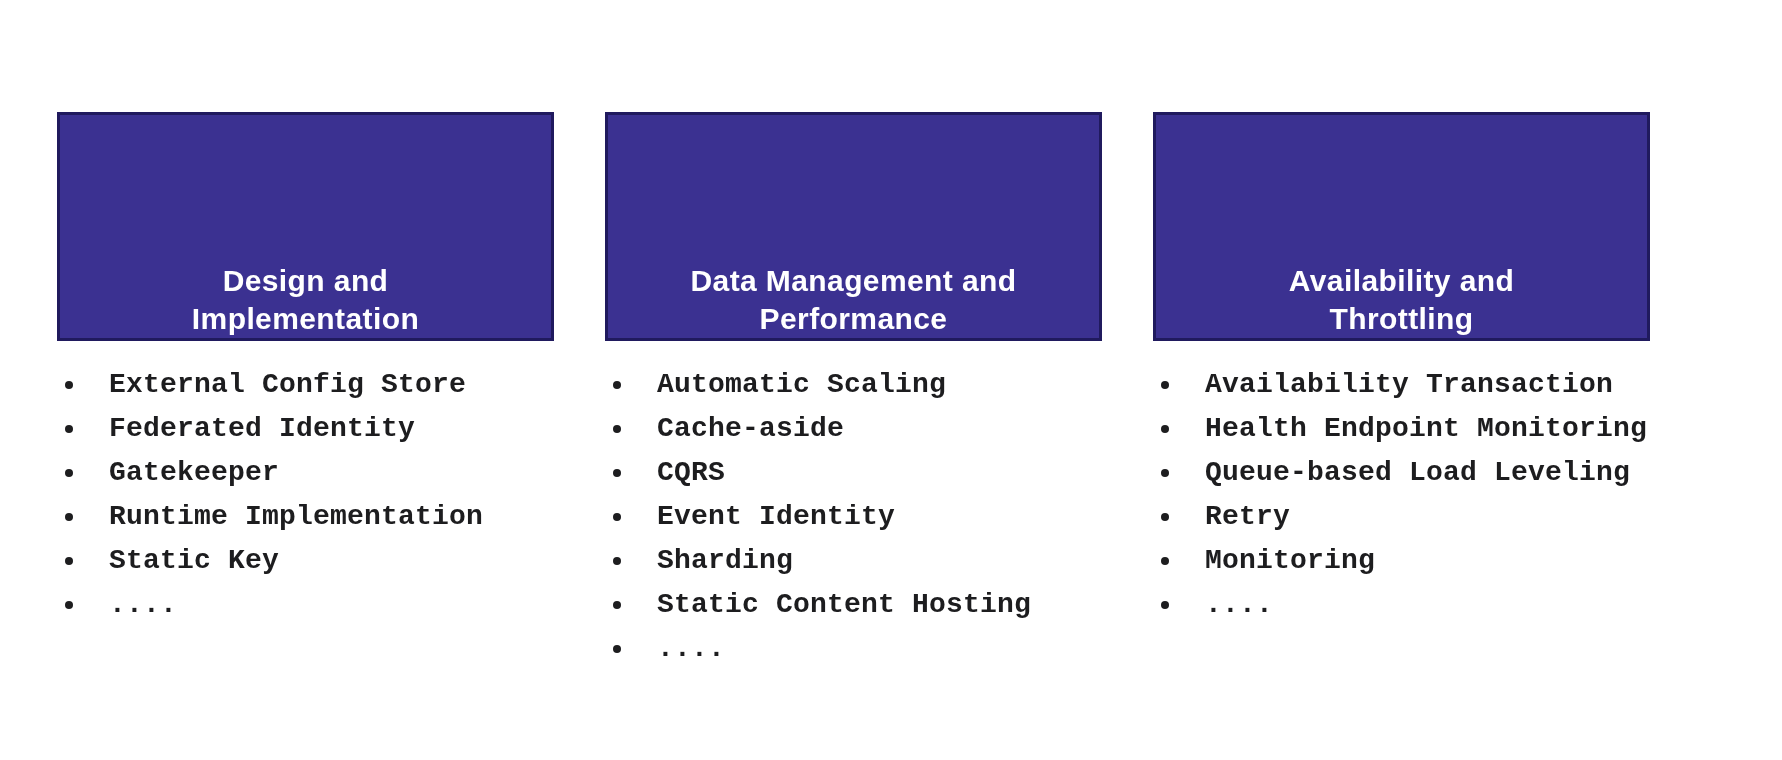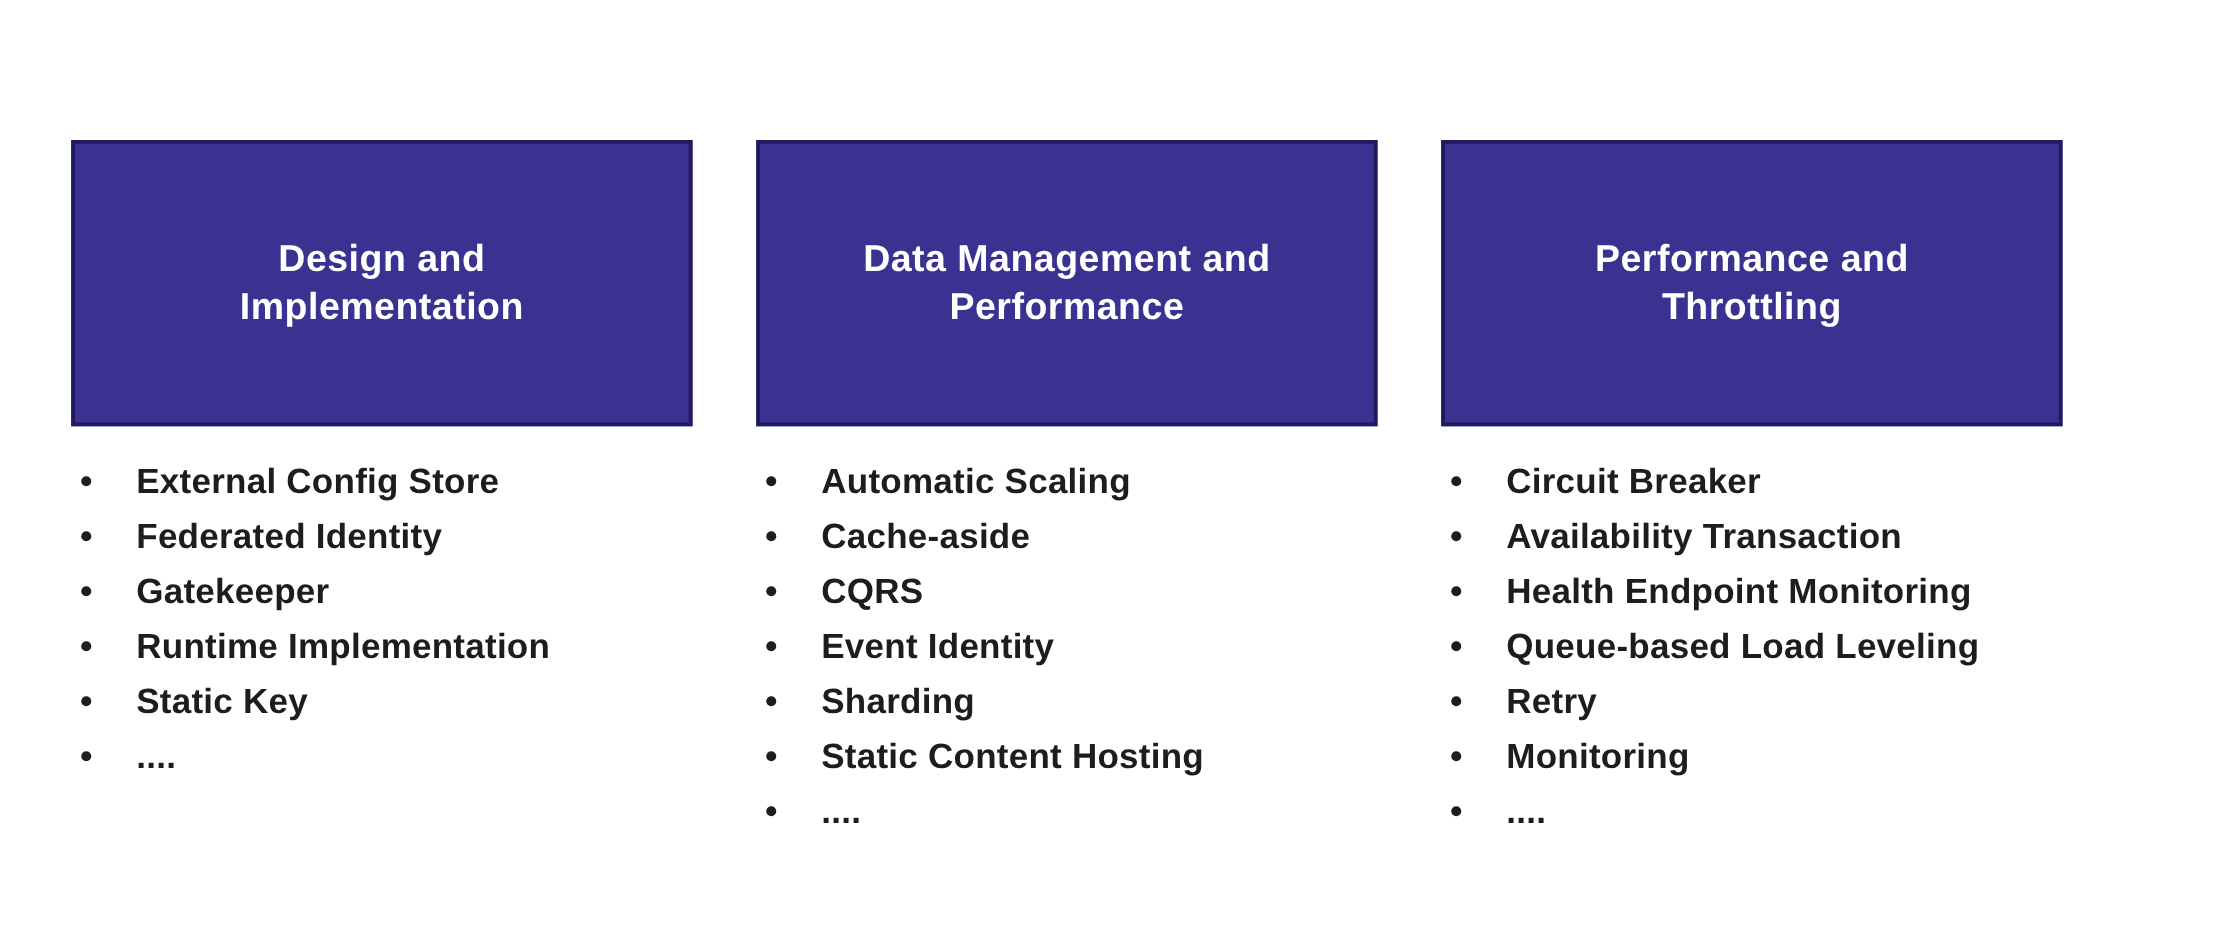--- a/index.html
+++ b/index.html
@@ -26,35 +26,36 @@
   .column {
     flex: 0 0 497px;
     width: 497px;
   }
   .header-box {
     box-sizing: border-box;
     height: 229px;
     background: var(--box-fill, #3B3191);
     border: 3px solid var(--box-border, #201A5E);
     display: flex;
-    align-items: center;
+    align-items: flex-end;
     justify-content: center;
   }
   .header-title {
     color: var(--title-text, #ffffff);
     font-size: 30px;
     font-weight: bold;
     line-height: 38px;
     text-align: center;
     letter-spacing: 0.4px;
   }
   .pattern-list {
     list-style: none;
     margin: 22px 0 0 0;
     padding: 0;
+    font-family: Liberation Mono, monospace;
   }
   .pattern-list li {
     position: relative;
     padding-left: 52px;
     font-size: 28px;
     font-weight: bold;
     color: var(--body-text, #1D1D1F);
     line-height: 44px;
     letter-spacing: 0.2px;
     white-space: nowrap;
@@ -106,26 +107,25 @@
         <li><span class="bullet"></span><span>Event Identity</span></li>
         <li><span class="bullet"></span><span>Sharding</span></li>
         <li><span class="bullet"></span><span>Static Content Hosting</span></li>
         <li><span class="bullet"></span><span>....</span></li>
       </ul>
   </div>
 
   <div class="column">
     <div class="header-box">
       <div class="header-title">
-        <span>Performance and</span><br>
+        <span>Availability and</span><br>
         <span>Throttling</span>
       </div>
     </div>
     <ul class="pattern-list">
-        <li><span class="bullet"></span><span>Circuit Breaker</span></li>
         <li><span class="bullet"></span><span>Availability Transaction</span></li>
         <li><span class="bullet"></span><span>Health Endpoint Monitoring</span></li>
         <li><span class="bullet"></span><span>Queue-based Load Leveling</span></li>
         <li><span class="bullet"></span><span>Retry</span></li>
         <li><span class="bullet"></span><span>Monitoring</span></li>
         <li><span class="bullet"></span><span>....</span></li>
       </ul>
   </div>
 
 </div>

